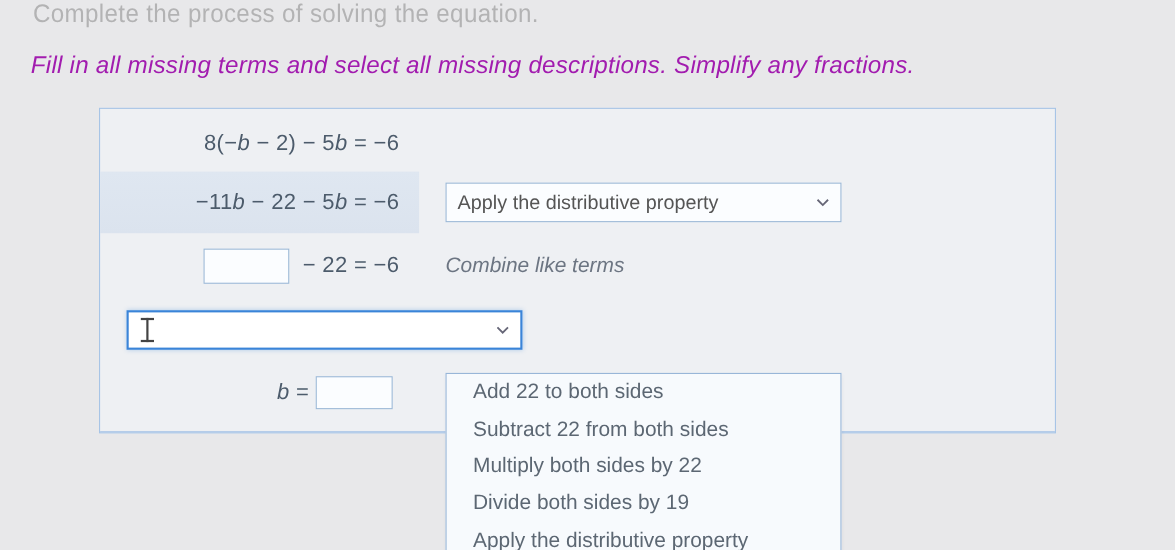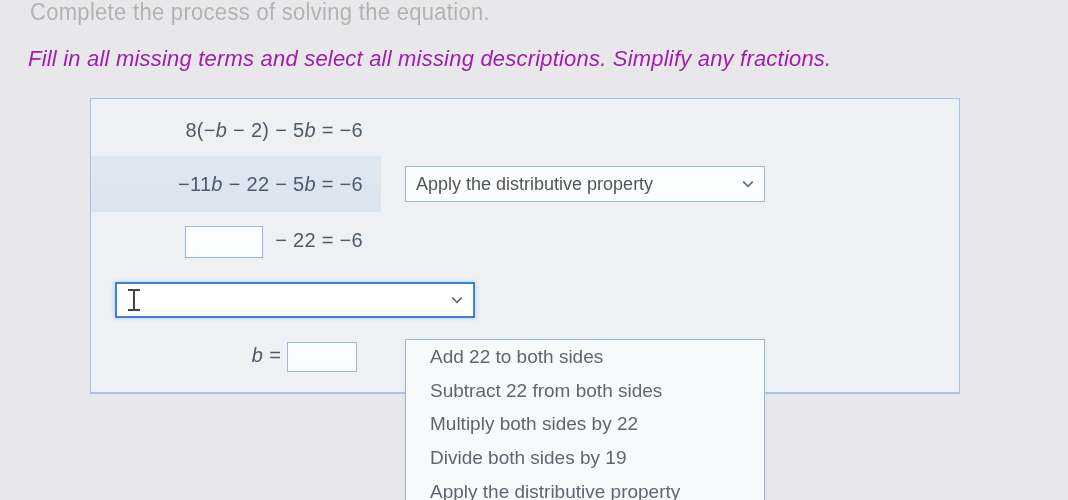--- a/index.html
+++ b/index.html
@@ -181,20 +181,23 @@
       </div>
     </div>
 
     <div class="row">
       <div class="eq-col">
         <span>
           <span class="input-box"></span>
           <span> − 22</span><span> = </span><span>−6</span>
         </span>
       </div>
+      <div class="desc-col">
+        <span class="desc-text">Combine like terms</span>
+      </div>
     </div>
 
     <div class="row hlrow">
       <div class="desc-col">
         <div class="select-box active">
           <span class="cursor-caret"></span>
           <span class="select-caret">
             <svg viewBox="0 0 10 10">
                 <path d="M1 3 L5 7 L9 3" fill="none" stroke="#667" stroke-width="1.4"></path>
               </svg>

